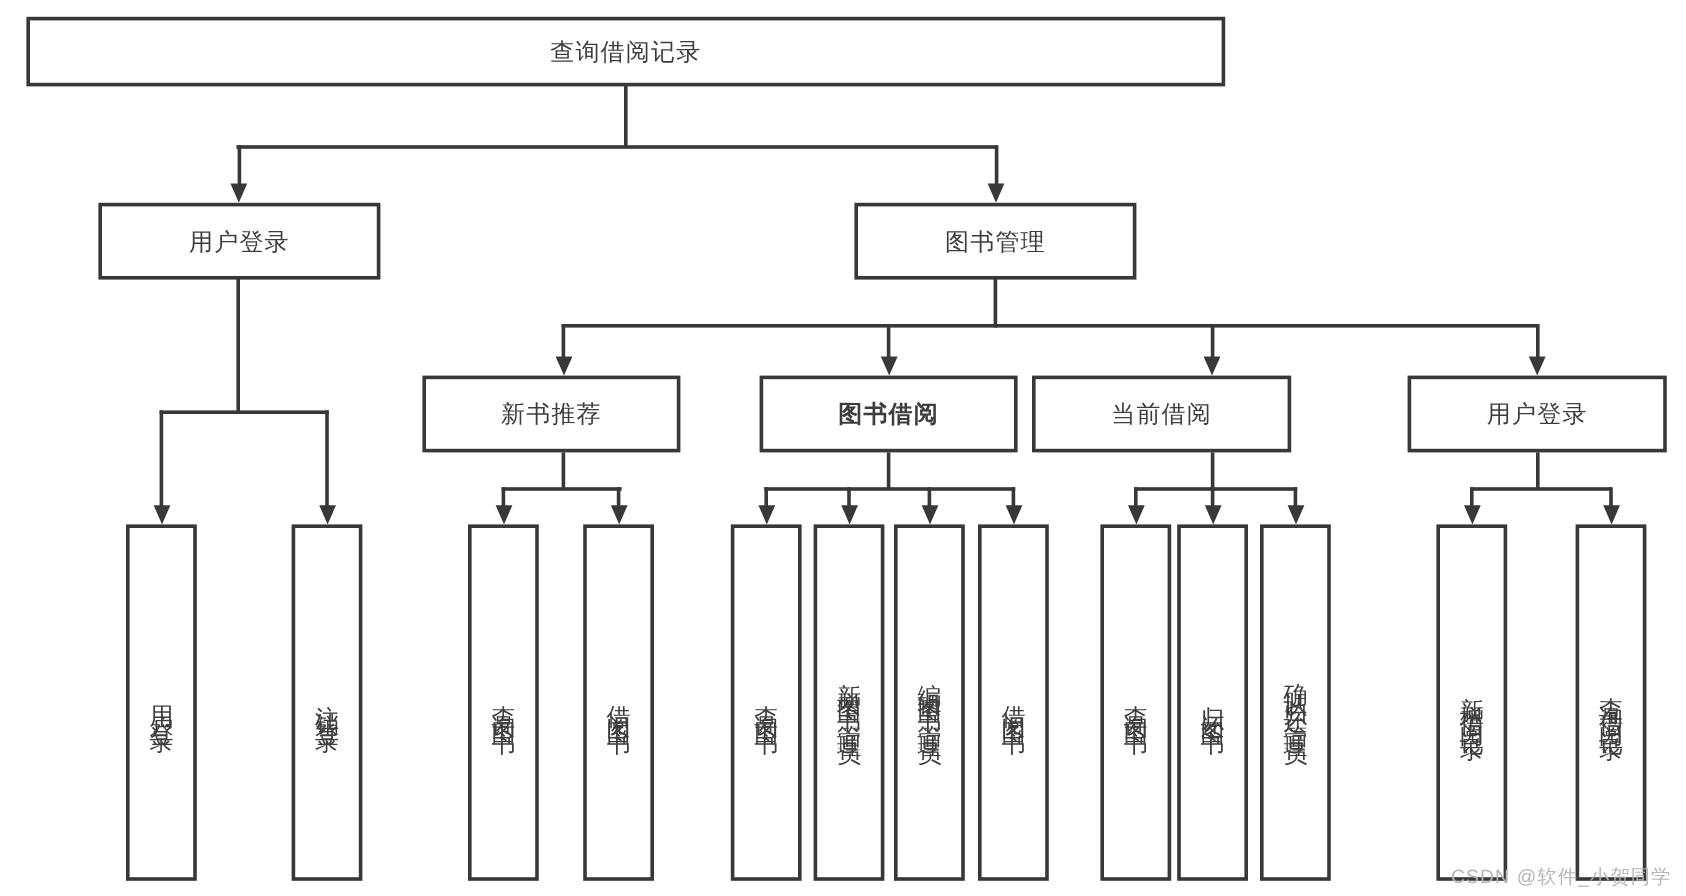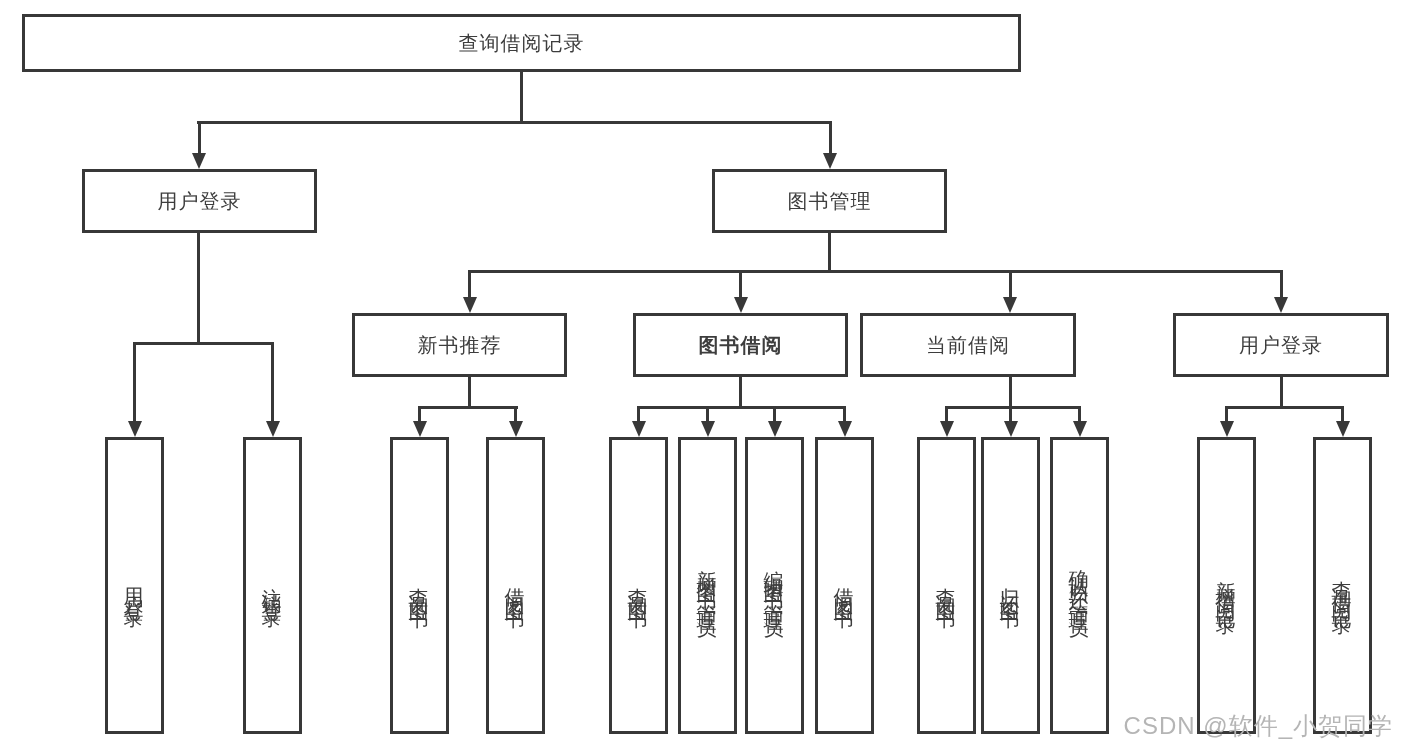--- a/index.html
+++ b/index.html
@@ -32,21 +32,21 @@
   .arr{
     position:absolute;width:0;height:0;
     border-left:7px solid transparent;
     border-right:7px solid transparent;
     border-top:16px solid #383838;
   }
   .watermark{
     position:absolute;
     right:12px;bottom:5px;
     color:#b5b5b5;
-    font-size:24px;
+    font-size:16px;
     letter-spacing:1px;
   }
 </style>
 </head>
 <body>
 
 <div class="canvas">
 
   <div class="box" style="left:22px;top:14px;width:999px;height:58px;">
     <span>查询借阅记录</span>

